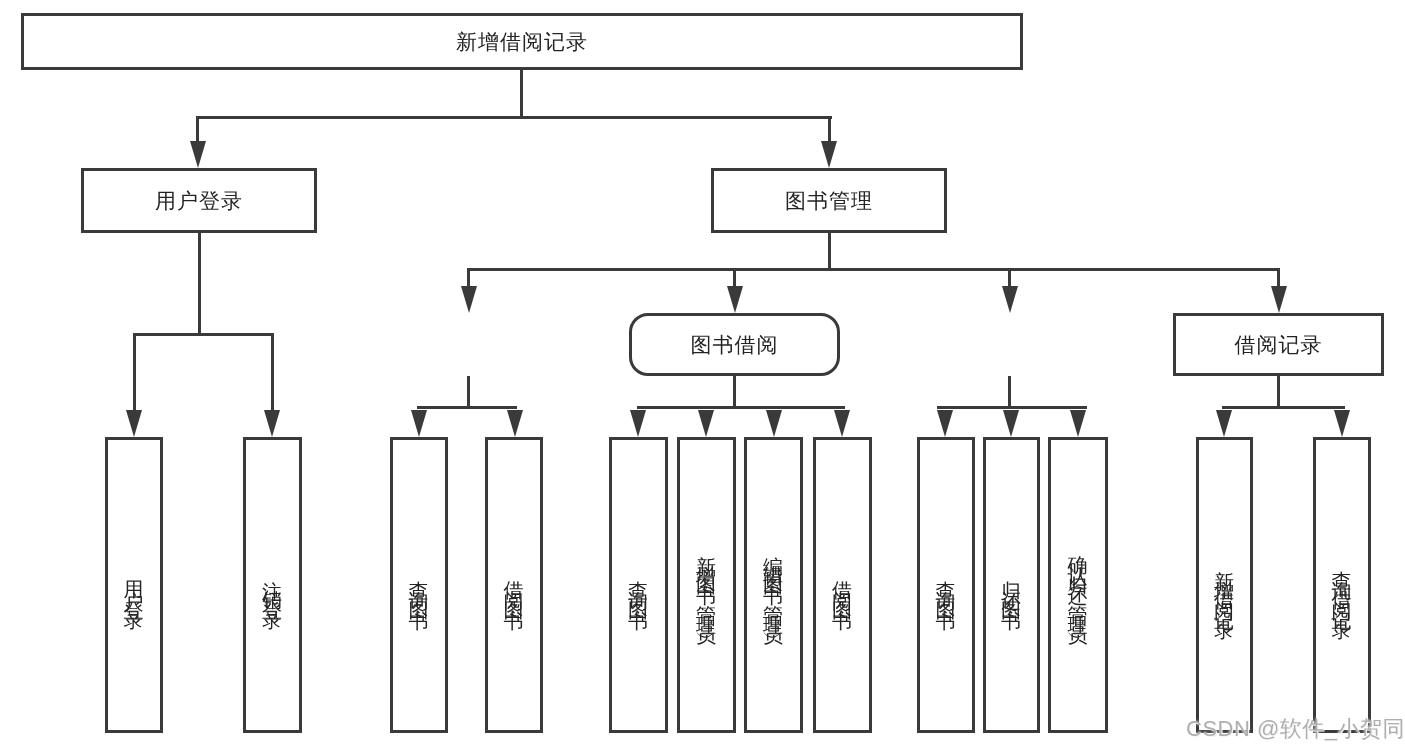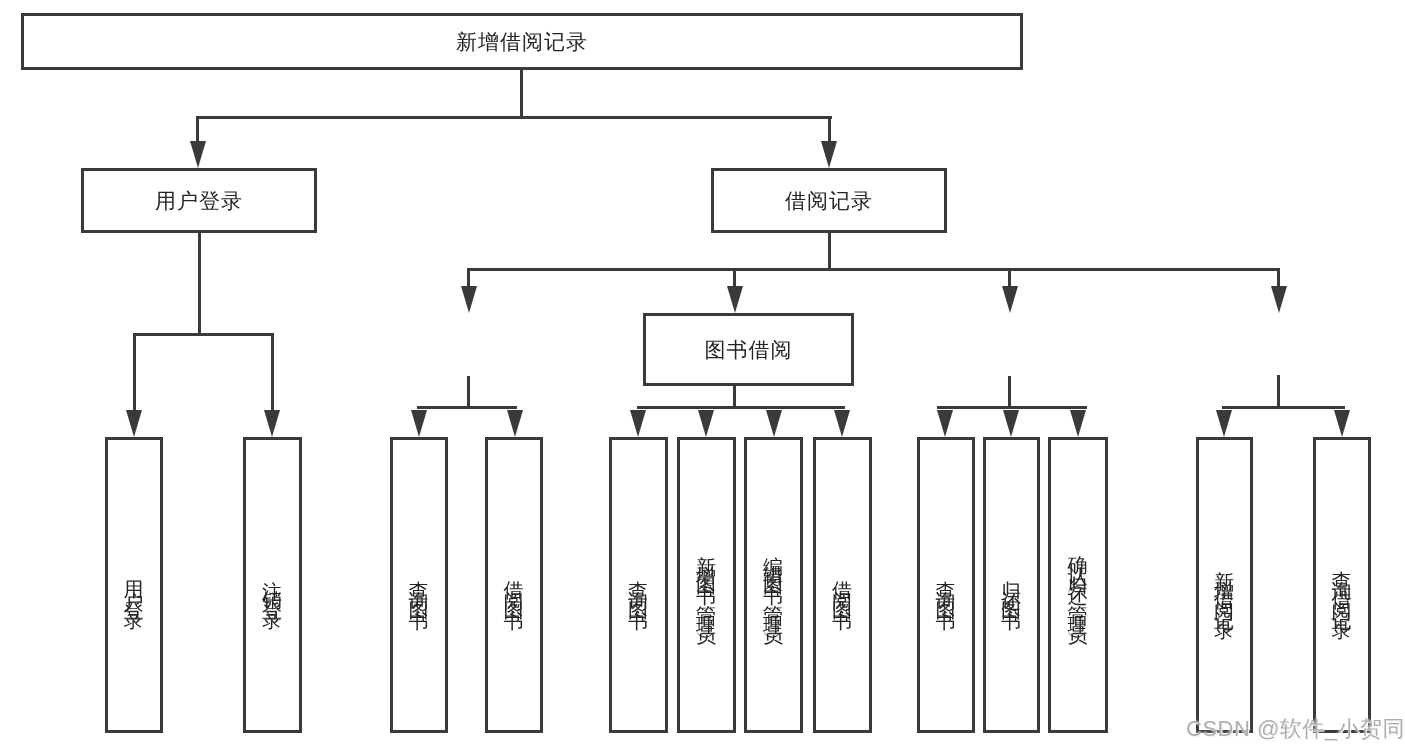--- a/index.html
+++ b/index.html
@@ -45,43 +45,46 @@
   <div class="ln" style="left:196px;top:116px;width:636px;height:3px;"></div>
   <div class="ln" style="left:196px;top:116px;width:3px;height:30px;"></div>
   <div class="ln" style="left:828px;top:116px;width:3px;height:30px;"></div>
   <div class="arw" style="left:190px;top:141px;"></div>
   <div class="arw" style="left:821px;top:141px;"></div>
 
   <div class="hbox" style="left:81px;top:168px;width:236px;height:65px;">
     <span>用户登录</span>
   </div>
   <div class="hbox" style="left:711px;top:168px;width:236px;height:65px;">
-    <span>借阅记录</span>
+    <span>图书管理</span>
   </div>
 
   <div class="ln" style="left:198px;top:233px;width:3px;height:103px;"></div>
   <div class="ln" style="left:133px;top:333px;width:141px;height:3px;"></div>
   <div class="ln" style="left:133px;top:333px;width:3px;height:80px;"></div>
   <div class="ln" style="left:271px;top:333px;width:3px;height:80px;"></div>
   <div class="arw" style="left:126px;top:410px;"></div>
   <div class="arw" style="left:264px;top:410px;"></div>
 
   <div class="ln" style="left:828px;top:233px;width:3px;height:38px;"></div>
   <div class="ln" style="left:468px;top:268px;width:812px;height:3px;"></div>
   <div class="ln" style="left:467px;top:268px;width:3px;height:22px;"></div>
   <div class="ln" style="left:733px;top:268px;width:3px;height:22px;"></div>
   <div class="ln" style="left:1008px;top:268px;width:3px;height:22px;"></div>
   <div class="ln" style="left:1277px;top:268px;width:3px;height:22px;"></div>
   <div class="arw" style="left:461px;top:286px;"></div>
   <div class="arw" style="left:727px;top:286px;"></div>
   <div class="arw" style="left:1002px;top:286px;"></div>
   <div class="arw" style="left:1271px;top:286px;"></div>
 
-  <div class="hbox" style="left:643px;top:313px;width:211px;height:73px;">
+  <div class="hbox" style="left:629px;top:313px;width:211px;height:63px;border-radius:19px;">
     <span>图书借阅</span>
+  </div>
+  <div class="hbox" style="left:1173px;top:313px;width:211px;height:63px;">
+    <span>借阅记录</span>
   </div>
 
   <div class="ln" style="left:467px;top:376px;width:3px;height:33px;"></div>
   <div class="ln" style="left:417px;top:406px;width:100px;height:3px;"></div>
   <div class="arw" style="left:411px;top:410px;"></div>
   <div class="arw" style="left:507px;top:410px;"></div>
 
   <div class="ln" style="left:733px;top:376px;width:3px;height:33px;"></div>
   <div class="ln" style="left:637px;top:406px;width:208px;height:3px;"></div>
   <div class="arw" style="left:630px;top:410px;"></div>

